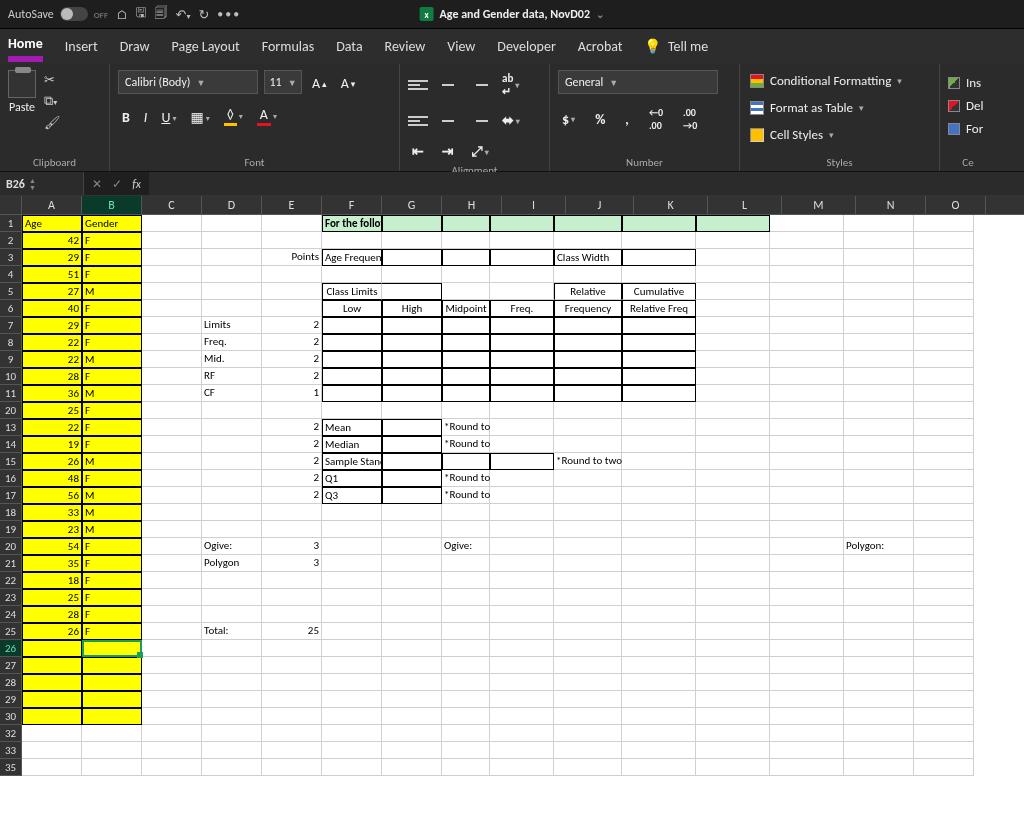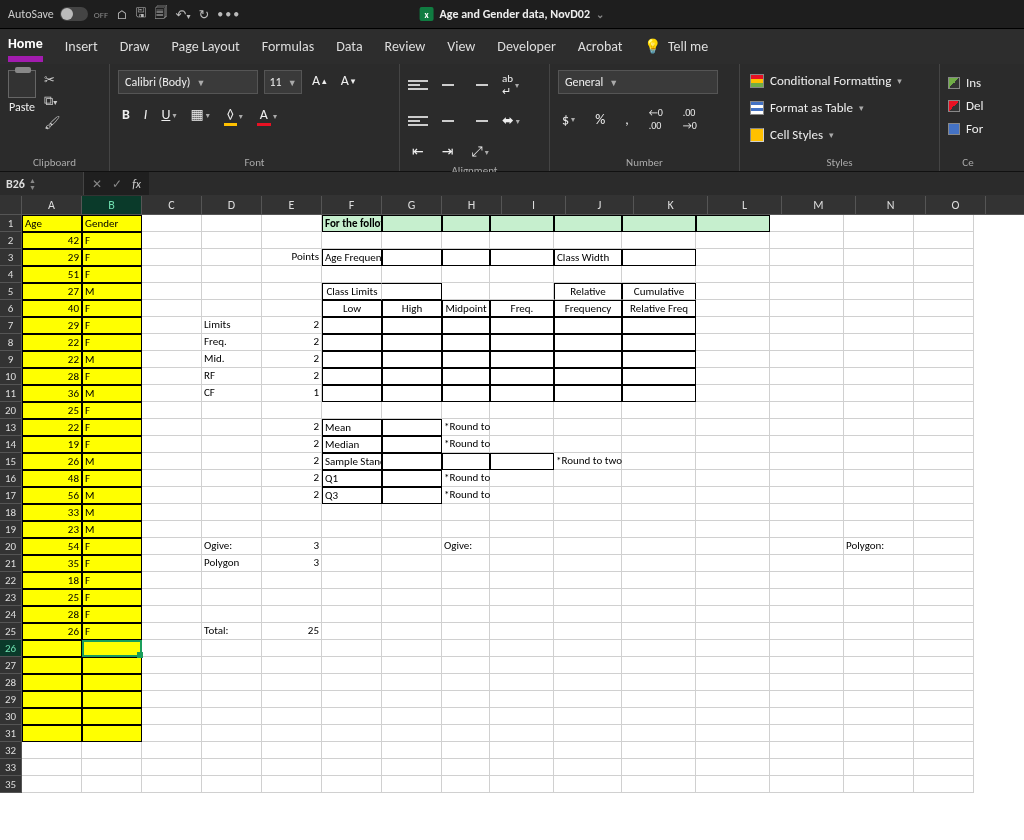--- a/index.html
+++ b/index.html
@@ -22,35 +22,35 @@
   
   .ribbon { height: 108px; background: #2b2b2b; display:flex; color:#eee; border-bottom:1px solid #111;}
   .rgroup { display:flex; flex-direction:column; justify-content:space-between; padding:6px 8px 2px 8px; border-right:1px solid #444; }
   .rgroup .body { display:flex; align-items:flex-start; gap:8px; flex:1;}
   .rgroup .label { text-align:center; font-size:11px; color:#aaa; padding-top:2px;}
   .paste { display:flex; flex-direction:column; align-items:center; gap:2px;}
   .paste .icon { width:28px; height:28px; border:1px solid #666; position:relative; background:#333;}
   .paste .icon::before{content:""; position:absolute; top:-4px; left:6px; width:16px; height:6px; background:#888; border-radius:2px;}
   .paste span{font-size:12px;}
   .minibtns { display:flex; flex-direction:column; gap:6px; font-size:13px; color:#ccc; padding-top:2px;}
-  .fontrow { display:flex; gap:6px; align-items:flex-start;}
+  .fontrow { display:flex; gap:6px; align-items:flex-end;}
   .combo { background:#3a3a3a; border:1px solid #555; color:#eee; height:24px; font-size:12px; padding:0 6px; display:flex; align-items:center; gap:6px;}
   .combo .caret{font-size:9px; color:#aaa;}
   .fontname{ width:140px;}
   .fontsize{ width:38px; justify-content:center;}
   .tb { color:#eee; font-size:14px; padding:2px 4px; display:flex; align-items:center; gap:2px;}
   .tb .caret{font-size:8px; color:#aaa;}
   .underline-box{ border-bottom:3px solid #ffc000; padding:0 3px;}
   .fontcolor-box{ border-bottom:3px solid #e81123; padding:0 3px;}
   .alnbtn { width:20px; height:16px; display:flex; flex-direction:column; gap:2px; justify-content:center;}
   .alnbtn span{height:2px; background:#ccc;}
   .alnbtn.l span:nth-child(2){width:60%;}
   .alnbtn.c span{margin:0 auto;} .alnbtn.c span:nth-child(2){width:60%;}
   .alnbtn.r span{margin-left:auto;} .alnbtn.r span:nth-child(2){width:60%;}
-  .rowflex{display:flex; gap:10px; align-items:center;}
+  .rowflex{display:flex; gap:10px; align-items:center;font-weight:bold;}
   .numfmt{ width:160px; }
   .stylebtn { display:flex; align-items:center; gap:6px; font-size:13px; padding:3px 2px; color:#eee; white-space:nowrap;}
   .stylebtn .caret{font-size:9px;color:#aaa;}
   .sicon{width:14px;height:14px;border:1px solid #888;display:inline-block;}
   .sicon.cf{background:linear-gradient(#e81123 33%,#ffc000 33% 66%,#70ad47 66%);}
   .sicon.tbl{background:repeating-linear-gradient(#4472c4 0 3px,#fff 3px 6px);}
   .sicon.cell{background:#ffc000;}
   .cutgroup{display:flex;flex-direction:column;gap:6px;font-size:13px;color:#eee;padding-top:4px;}
   .cutgroup .row{display:flex;align-items:center;gap:6px;white-space:nowrap;}
   .lilsq{width:12px;height:12px;border:1px solid #888;display:inline-block;}
@@ -876,38 +876,20 @@
         <div class="cell cH"></div>
         <div class="cell cI"></div>
         <div class="cell cJ"></div>
         <div class="cell cK"></div>
         <div class="cell cL"></div>
         <div class="cell cM"></div>
         <div class="cell cN"></div>
         <div class="cell cO"></div>
       </div>
       <div class="row">
-        <div class="rh">31</div>
-        <div class="cell cA yellow bthin"></div>
-        <div class="cell cB yellow bthin"></div>
-        <div class="cell cC"></div>
-        <div class="cell cD"></div>
-        <div class="cell cE"></div>
-        <div class="cell cF"></div>
-        <div class="cell cG"></div>
-        <div class="cell cH"></div>
-        <div class="cell cI"></div>
-        <div class="cell cJ"></div>
-        <div class="cell cK"></div>
-        <div class="cell cL"></div>
-        <div class="cell cM"></div>
-        <div class="cell cN"></div>
-        <div class="cell cO"></div>
-      </div>
-      <div class="row">
         <div class="rh">32</div>
         <div class="cell cA"></div>
         <div class="cell cB"></div>
         <div class="cell cC"></div>
         <div class="cell cD"></div>
         <div class="cell cE"></div>
         <div class="cell cF"></div>
         <div class="cell cG"></div>
         <div class="cell cH"></div>
         <div class="cell cI"></div>

